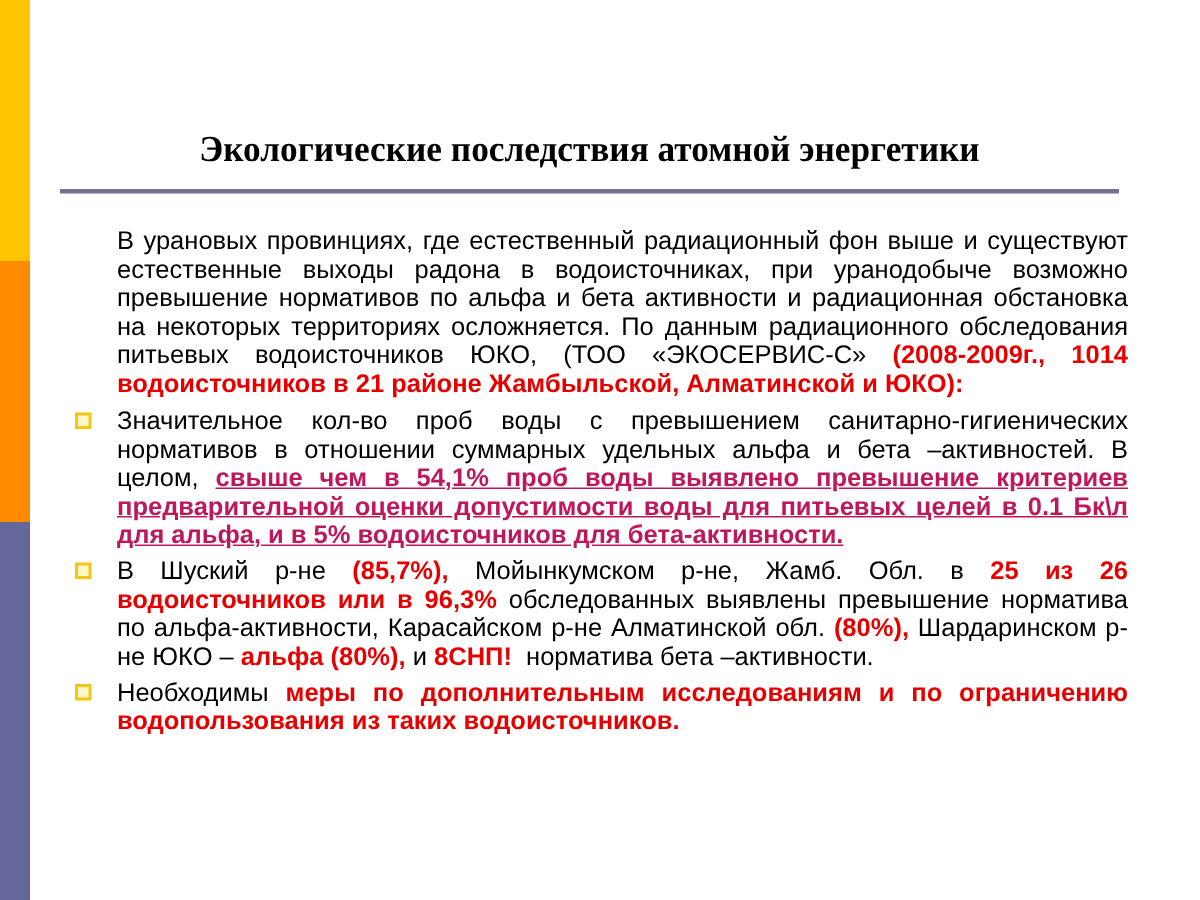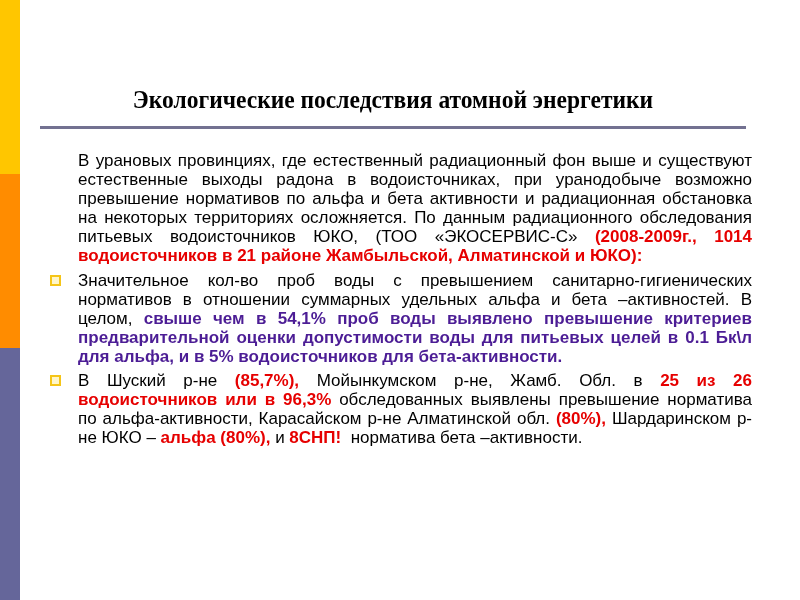--- a/index.html
+++ b/index.html
@@ -26,21 +26,25 @@
 <div class="strip s3" style="background: rgb(101, 102, 154);"></div>
 
 <div class="title">Экологические последствия атомной энергетики</div>
 <div class="divider" style="background: rgb(115, 113, 145);"></div>
 
 <div class="body">
   <p class="para intro"><span>В урановых провинциях, где естественный радиационный фон выше и существуют естественные выходы радона в водоисточниках, при уранодобыче возможно превышение нормативов по альфа и бета активности и радиационная обстановка  на некоторых территориях осложняется. По данным радиационного обследования питьевых водоисточников ЮКО, (ТОО «ЭКОСЕРВИС-С» </span><span class="hl" style="color: rgb(230, 0, 0);">(2008-2009г., 1014 водоисточников в 21 районе Жамбыльской, Алматинской и ЮКО):</span></p>
 
   <div class="item">
     <span class="bullet" style="border-color: rgb(245, 197, 24);"></span>
-    <span>Значительное кол-во проб воды с превышением санитарно-гигиенических нормативов в отношении суммарных удельных альфа и бета –активностей. В целом, </span><span class="hl" style="color: #4c1d95;">свыше чем в 54,1% проб воды выявлено превышение критериев предварительной оценки допустимости воды для питьевых целей в 0.1 Бк\л для альфа, и в 5% водоисточников для бета-активности.</span>
+    <span>Значительное кол-во проб воды с превышением санитарно-гигиенических нормативов в отношении суммарных удельных альфа и бета –активностей. В целом, </span><span class="hl" style="color: #be185d; text-decoration: underline;">свыше чем в 54,1% проб воды выявлено превышение критериев предварительной оценки допустимости воды для питьевых целей в 0.1 Бк\л для альфа, и в 5% водоисточников для бета-активности.</span>
   </div>
 
   <div class="item">
     <span class="bullet" style="border-color: rgb(245, 197, 24);"></span>
     <span>В Шуский р-не </span><span class="hl" style="color: rgb(230, 0, 0);">(85,7%),</span><span> Мойынкумском р-не, Жамб. Обл. в </span><span class="hl" style="color: rgb(230, 0, 0);">25 из 26 водоисточников или в 96,3%</span><span> обследованных выявлены превышение норматива по альфа-активности, Карасайском р-не Алматинской обл. </span><span class="hl" style="color: rgb(230, 0, 0);">(80%),</span><span> Шардаринском р-не ЮКО – </span><span class="hl" style="color: rgb(230, 0, 0);">альфа (80%),</span><span> и </span><span class="hl" style="color: rgb(230, 0, 0);">8СНП!</span><span class="sp">  норматива бета –активности.</span>
   </div>
 
+  <div class="item">
+    <span class="bullet" style="border-color: rgb(245, 197, 24);"></span>
+    <span>Необходимы </span><span class="hl" style="color: rgb(230, 0, 0);">меры по дополнительным исследованиям и по ограничению водопользования из таких водоисточников.</span>
+  </div>
 </div>
 
 </body></html>

